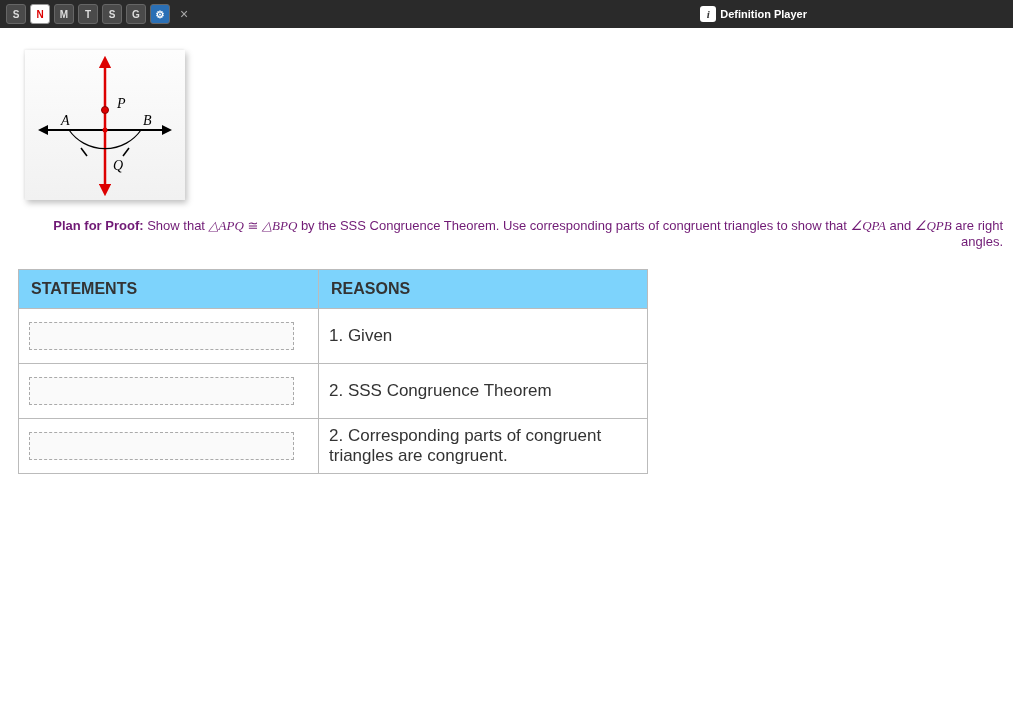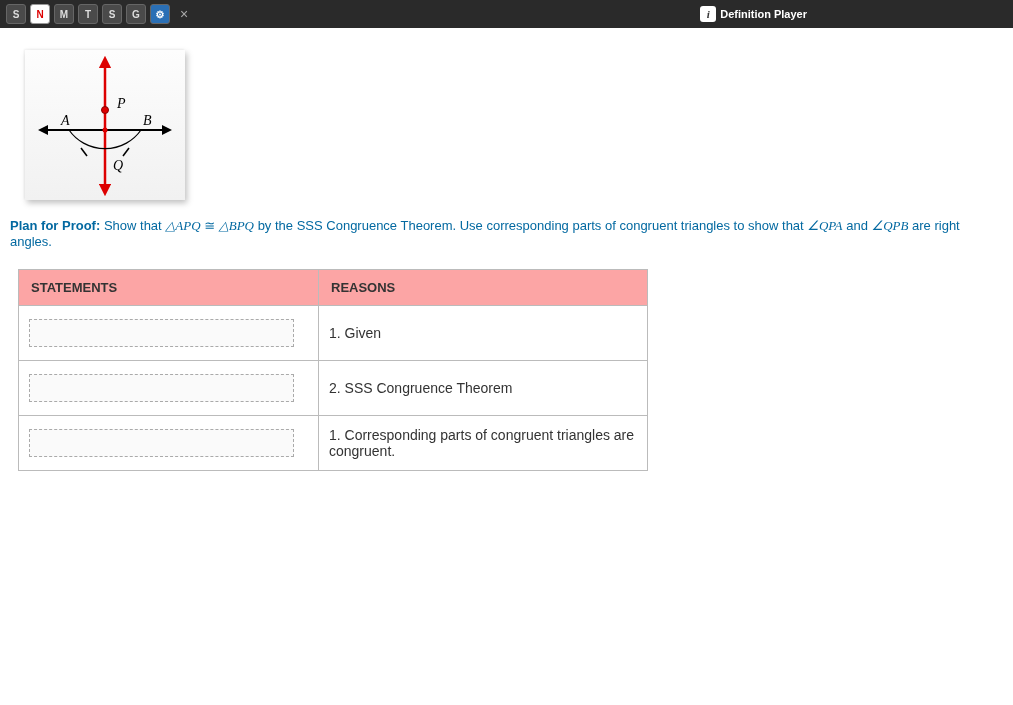--- a/index.html
+++ b/index.html
@@ -72,43 +72,44 @@
     height: 150px;
     background: linear-gradient(180deg,#fdfdfd,#f1f1f1);
     box-shadow: 2px 3px 6px rgba(0,0,0,0.25), -1px -1px 2px rgba(0,0,0,0.05);
     margin: 10px 0 18px 15px;
     position: relative;
   }
   .figure-wrap svg { position:absolute; inset:0; }
   .plan-line {
     font-size: 13px;
     margin: 10px 0 20px 0;
-    color: #0369a1;
+    color: #701a75;
+    text-align: right;
   }
   .plan-line .bold { font-weight: bold; }
   .math { font-style: italic; font-family: 'Times New Roman', serif; }
   .proof-table {
     border-collapse: collapse;
     margin-left: 8px;
     width: 630px;
   }
   .proof-table th {
     border: 1px solid #bbb;
     text-align: left;
     padding: 10px 12px;
-    font-size: 13px;
-    font-weight: bold;
-    background: #fca5a5;
+    font-size: 16px;
+    font-weight: bold;
+    background: #7dd3fc;
   }
   .proof-table td {
     border: 1px solid #bbb;
     padding: 6px 10px;
     vertical-align: middle;
     height: 55px;
-    font-size: 14px;
+    font-size: 17px;
   }
   .proof-table td.statement-cell { width: 300px; }
   .drop-slot {
     border: 1.5px dashed #aaa;
     height: 28px;
     width: 265px;
     background: #fafafa;
   }
 </style>
 </head>
@@ -184,18 +185,18 @@
       <tr>
         <td class="statement-cell">
             <div class="drop-slot"></div>
           </td>
         <td>2. SSS Congruence Theorem</td>
       </tr>
       <tr>
         <td class="statement-cell">
             <div class="drop-slot"></div>
           </td>
-        <td>1. Corresponding parts of congruent triangles are congruent.</td>
+        <td>2. Corresponding parts of congruent triangles are congruent.</td>
       </tr>
     </tbody>
   </table>
 
 </div>
 
 </body></html>

